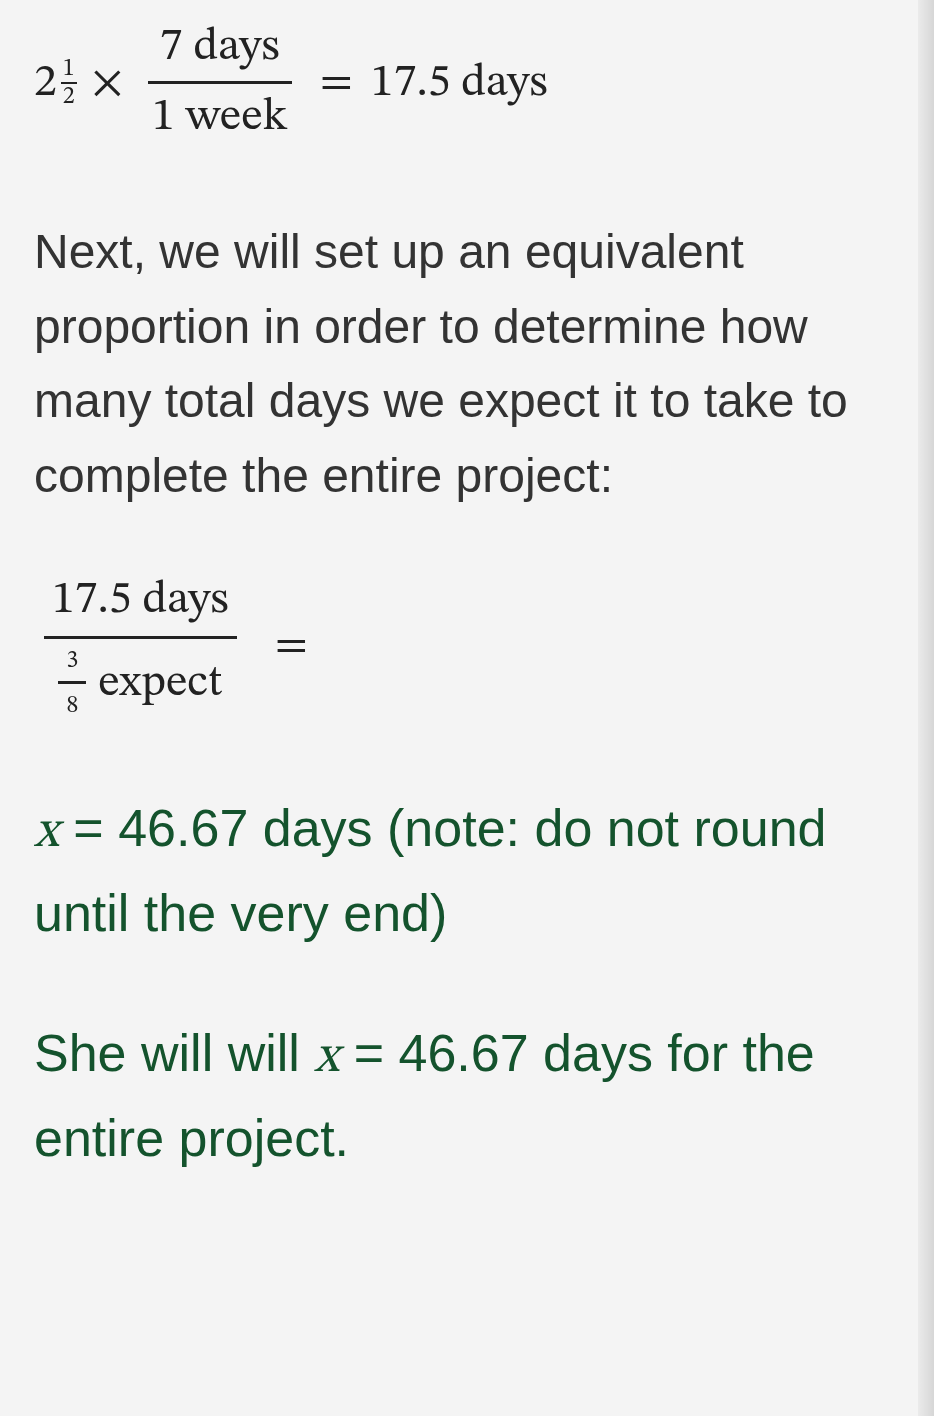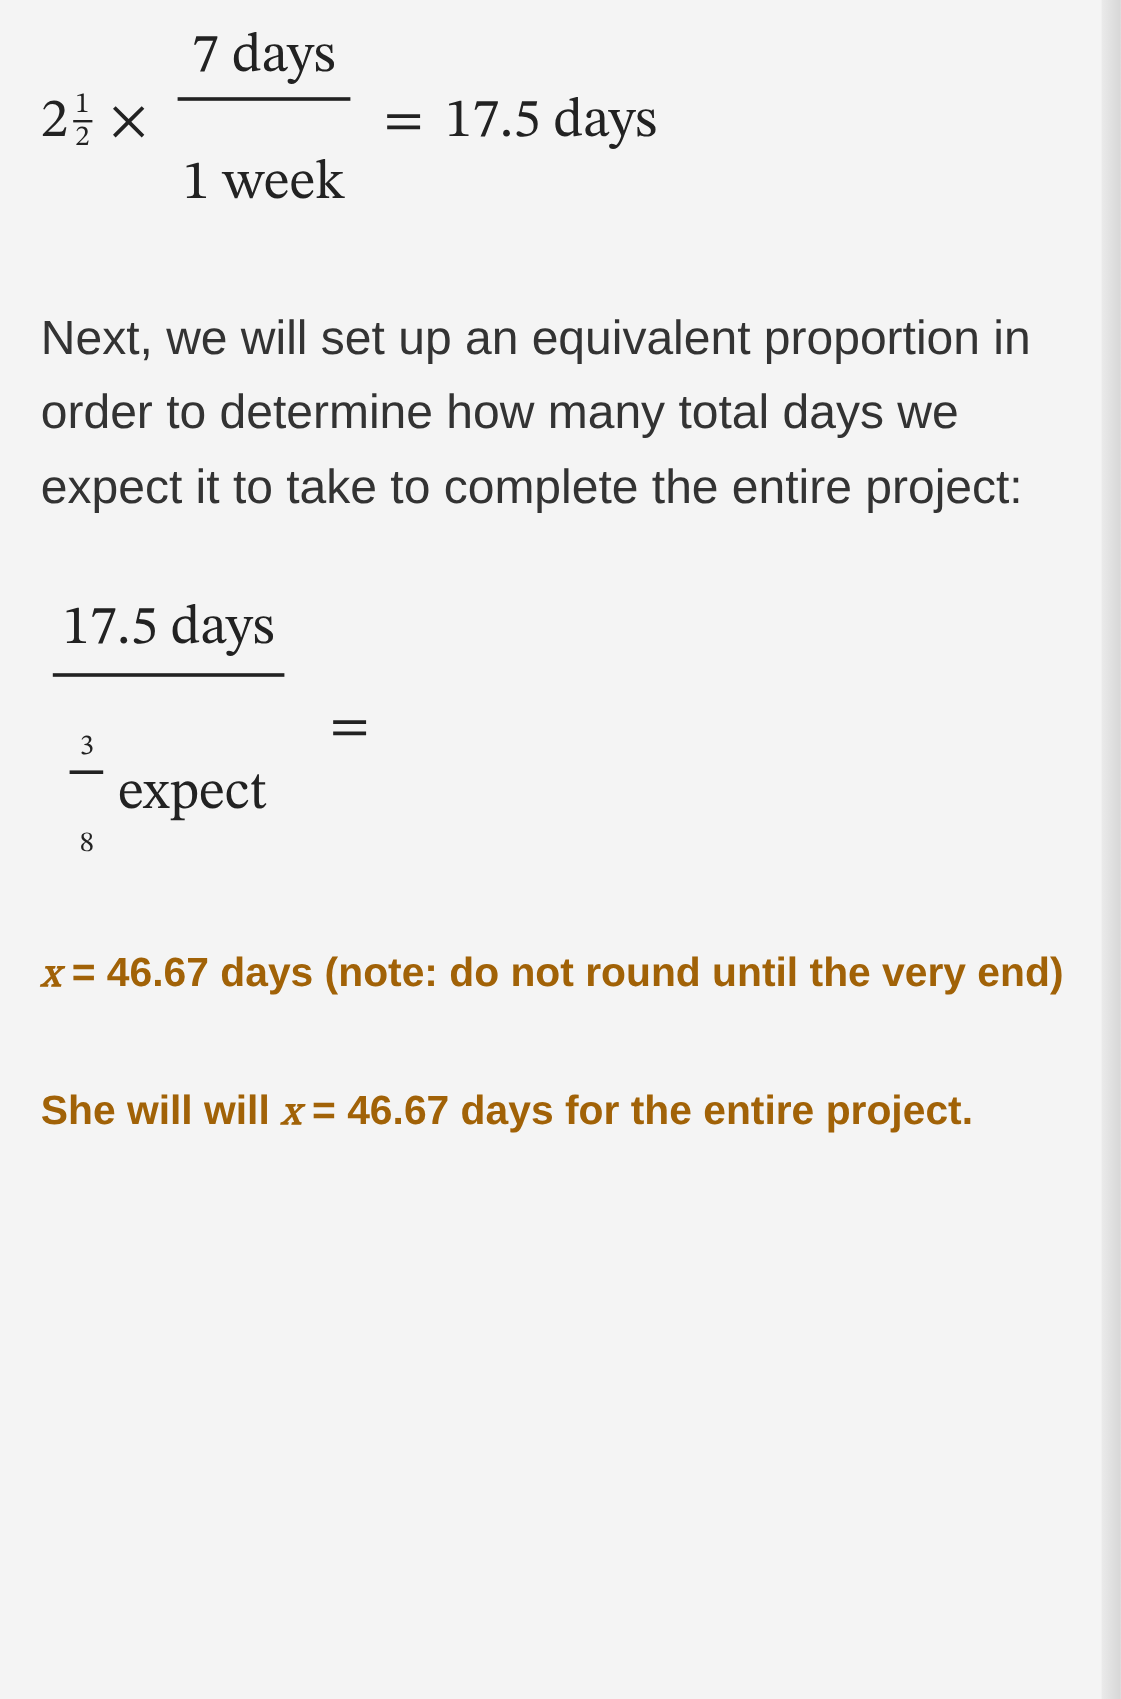--- a/index.html
+++ b/index.html
@@ -55,31 +55,30 @@
     line-height: 1.2;
     margin: 0 10px;
     justify-content: flex-end;
   }
   .bigfrac .num {
     border-bottom: 3px solid #222;
     padding: 0 12px 6px 12px;
   }
   .bigfrac .den {
     padding-top: 6px;
-    margin-top: 36px;
   }
   .eq1 .times {
     margin: 0 14px;
   }
   .eq1 .equals {
     margin: 0 18px;
   }
   
   .para {
-    font-size: 40px;
+    font-size: 48px;
     line-height: 1.55;
     margin-bottom: 60px;
     color: #333;
   }
   .para .mathvar {
     font-family: "Cambria Math", "STIX Two Math", Georgia, serif;
     font-style: italic;
   }
   
   .eq2 {
@@ -100,25 +99,24 @@
     align-items: center;
   }
   .eq2 .equals {
     margin: 0 28px;
   }
   .italic-x {
     font-style: italic;
   }
   
   .result {
-    font-size: 34px;
+    font-size: 52px;
     line-height: 1.55;
     margin-bottom: 60px;
-    color: #a16207;
-    font-weight: bold;
+    color: #14532d;
   }
   .result .mathvar {
     font-family: "Cambria Math", "STIX Two Math", Georgia, serif;
     font-style: italic;
   }
   .scroll-edge {
     position: absolute;
     top: 0;
     right: 0;
     width: 16px;

